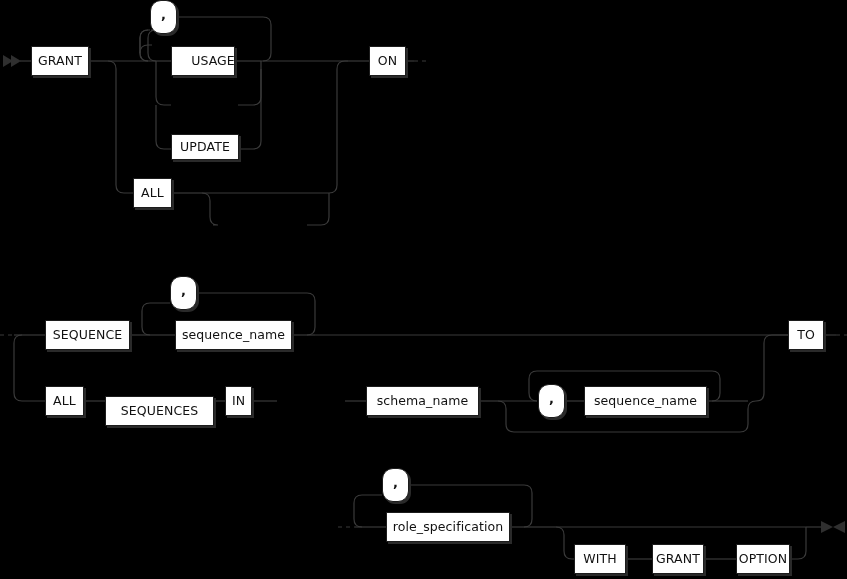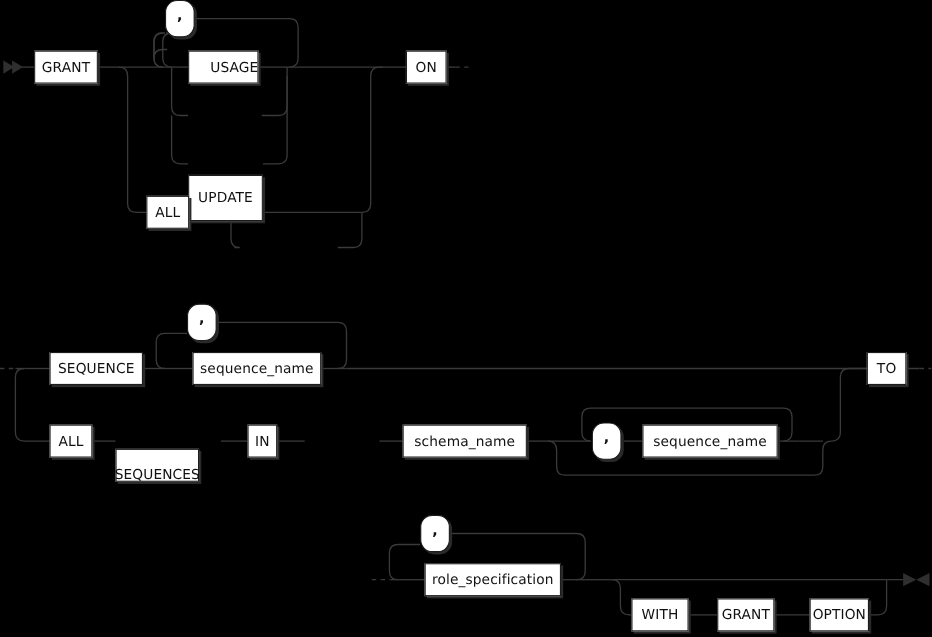--- a/index.html
+++ b/index.html
@@ -174,21 +174,21 @@
 
   <div class="node comma" style="left:150px; top:0px; width:27px; height:34px;">
     <span>,</span>
   </div>
 
   <div class="node term" style="left:171px; top:46px; width:64px; height:30px;padding-left:20px;">
     <span>USAGE</span>
   </div>
 
 
-  <div class="node term" style="left:171px; top:134px; width:68px; height:42px;margin-top:25px;">
+  <div class="node term" style="left:171px; top:134px; width:68px; height:26px;">
     <span>UPDATE</span>
   </div>
 
   <div class="node term" style="left:133px; top:178px; width:39px; height:30px;">
     <span>ALL</span>
   </div>
 
 
   <div class="node term" style="left:369px; top:46px; width:37px; height:30px;">
     <span>ON</span>
@@ -203,21 +203,21 @@
   </div>
 
   <div class="node nonterm" style="left:175px; top:320px; width:117px; height:30px;">
     <span>sequence_name</span>
   </div>
 
   <div class="node term" style="left:45px; top:386px; width:39px; height:30px;">
     <span>ALL</span>
   </div>
 
-  <div class="node term" style="left:105px; top:408px; width:76px; height:30px;align-items:flex-end;">
+  <div class="node term" style="left:105px; top:396px; width:109px; height:30px;">
     <span>SEQUENCES</span>
   </div>
 
   <div class="node term" style="left:225px; top:386px; width:27px; height:30px;">
     <span>IN</span>
   </div>
 
 
   <div class="node nonterm" style="left:366px; top:386px; width:113px; height:30px;">
     <span>schema_name</span>

